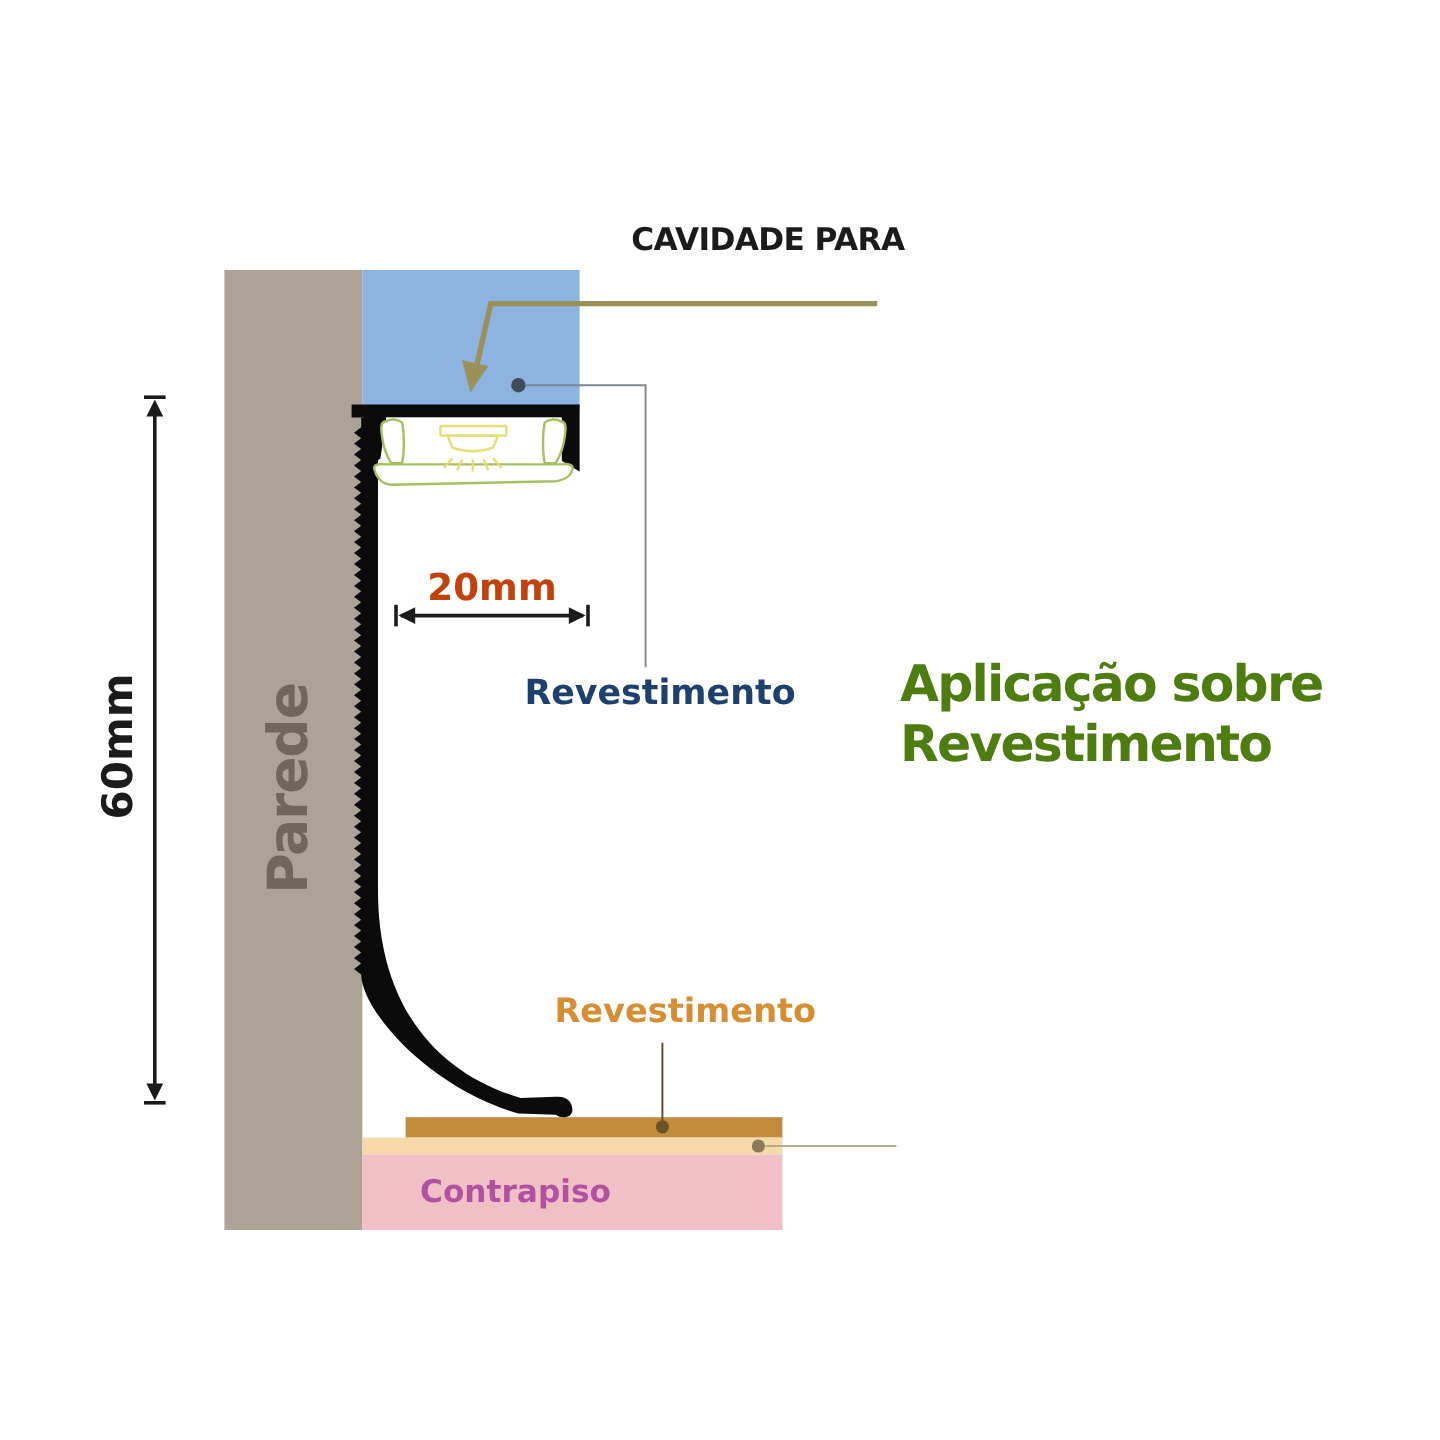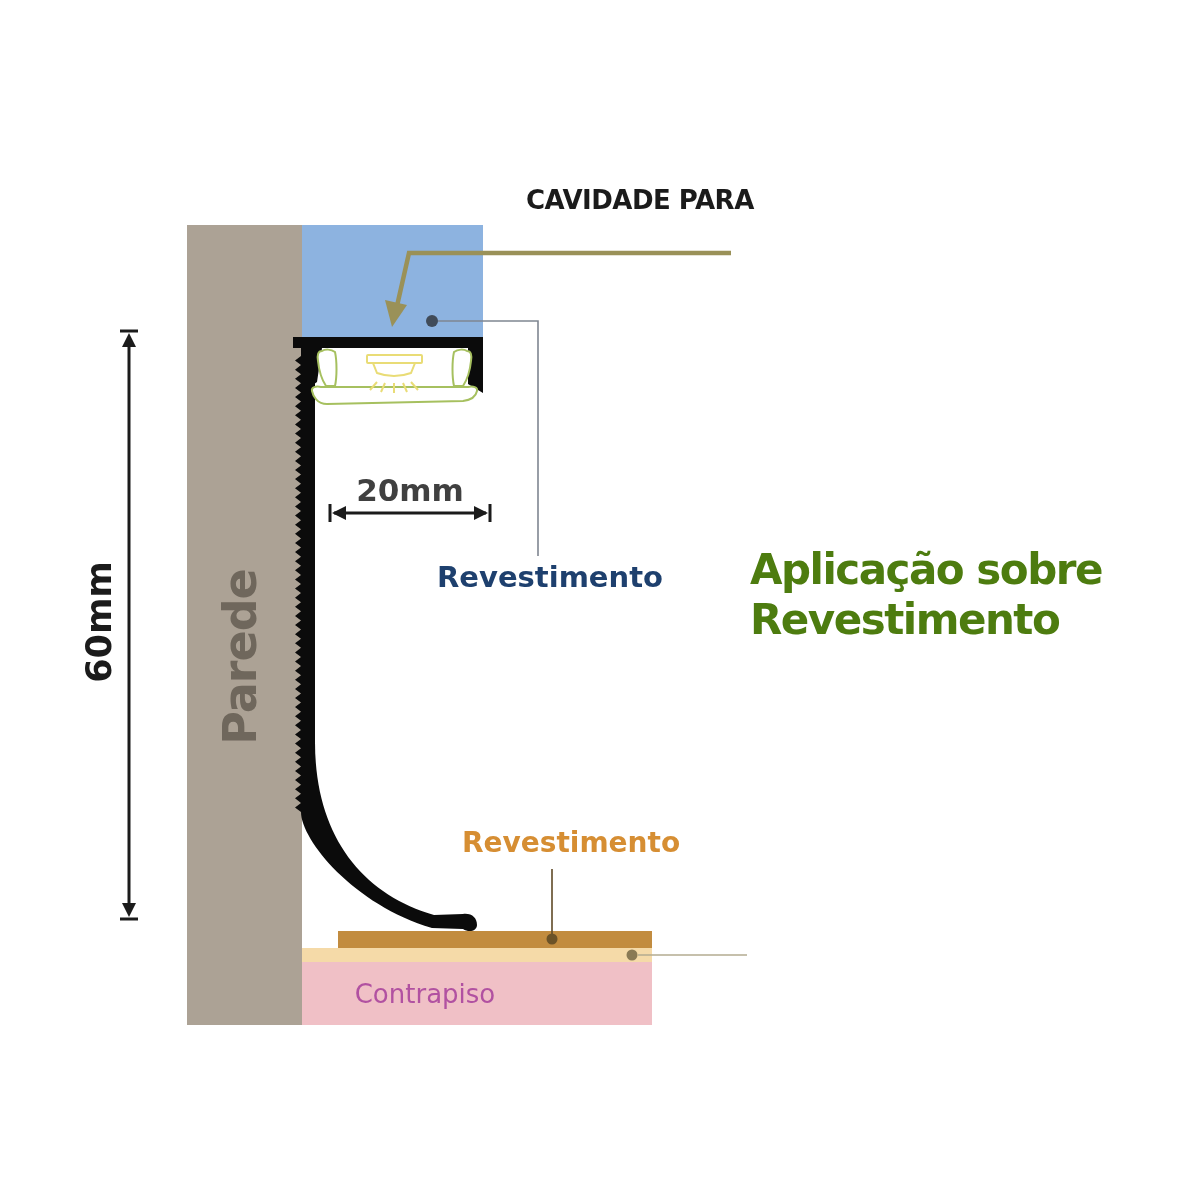--- a/index.html
+++ b/index.html
@@ -1,27 +1,27 @@
 <!DOCTYPE html>
 <html><head>
 <meta charset="utf-8">
 <style>
   html,body{margin:0;padding:0;background:#ffffff;}
   #stage{position:relative;width:1200px;height:1200px;background:#ffffff;overflow:hidden;
          font-family:"DejaVu Sans","Liberation Sans",sans-serif;}
   #stage svg{position:absolute;left:0;top:0;}
   .lbl{position:absolute;white-space:nowrap;}
   .callout{font-size:26px;font-weight:bold;color:#1b1b1b;line-height:28px;letter-spacing:-0.5px;}
-  .dim{font-size:31px;font-weight:bold;color:#404040;}
+  .dim{font-size:31px;font-weight:bold;color:#c2410c;}
   .dim60{font-size:35px;font-weight:bold;color:#1b1b1b;transform:translate(-50%,-50%) rotate(-90deg);}
   .wall-name{font-size:46px;font-weight:bold;color:#6F675C;letter-spacing:-1px;
              transform:translate(-50%,-50%) rotate(-90deg);}
   .rev-blue{font-size:29px;font-weight:bold;color:#1E406E;}
   .rev-orange{font-size:28px;font-weight:bold;color:#D68E33;}
-  .contrapiso{font-size:26px;font-weight:normal;color:#B151A1;}
+  .contrapiso{font-size:26px;font-weight:bold;color:#B151A1;}
   .camada{font-size:28px;font-weight:normal;color:#84795E;line-height:30px;}
   .title{font-size:42px;font-weight:bold;color:#4d7c0f;line-height:50px;letter-spacing:-1.5px;}
   .center{text-align:center;}
 </style>
 </head>
 <body>
 
 <div id="stage">
 
   <svg width="1200" height="1200" viewBox="0 0 1200 1200">

